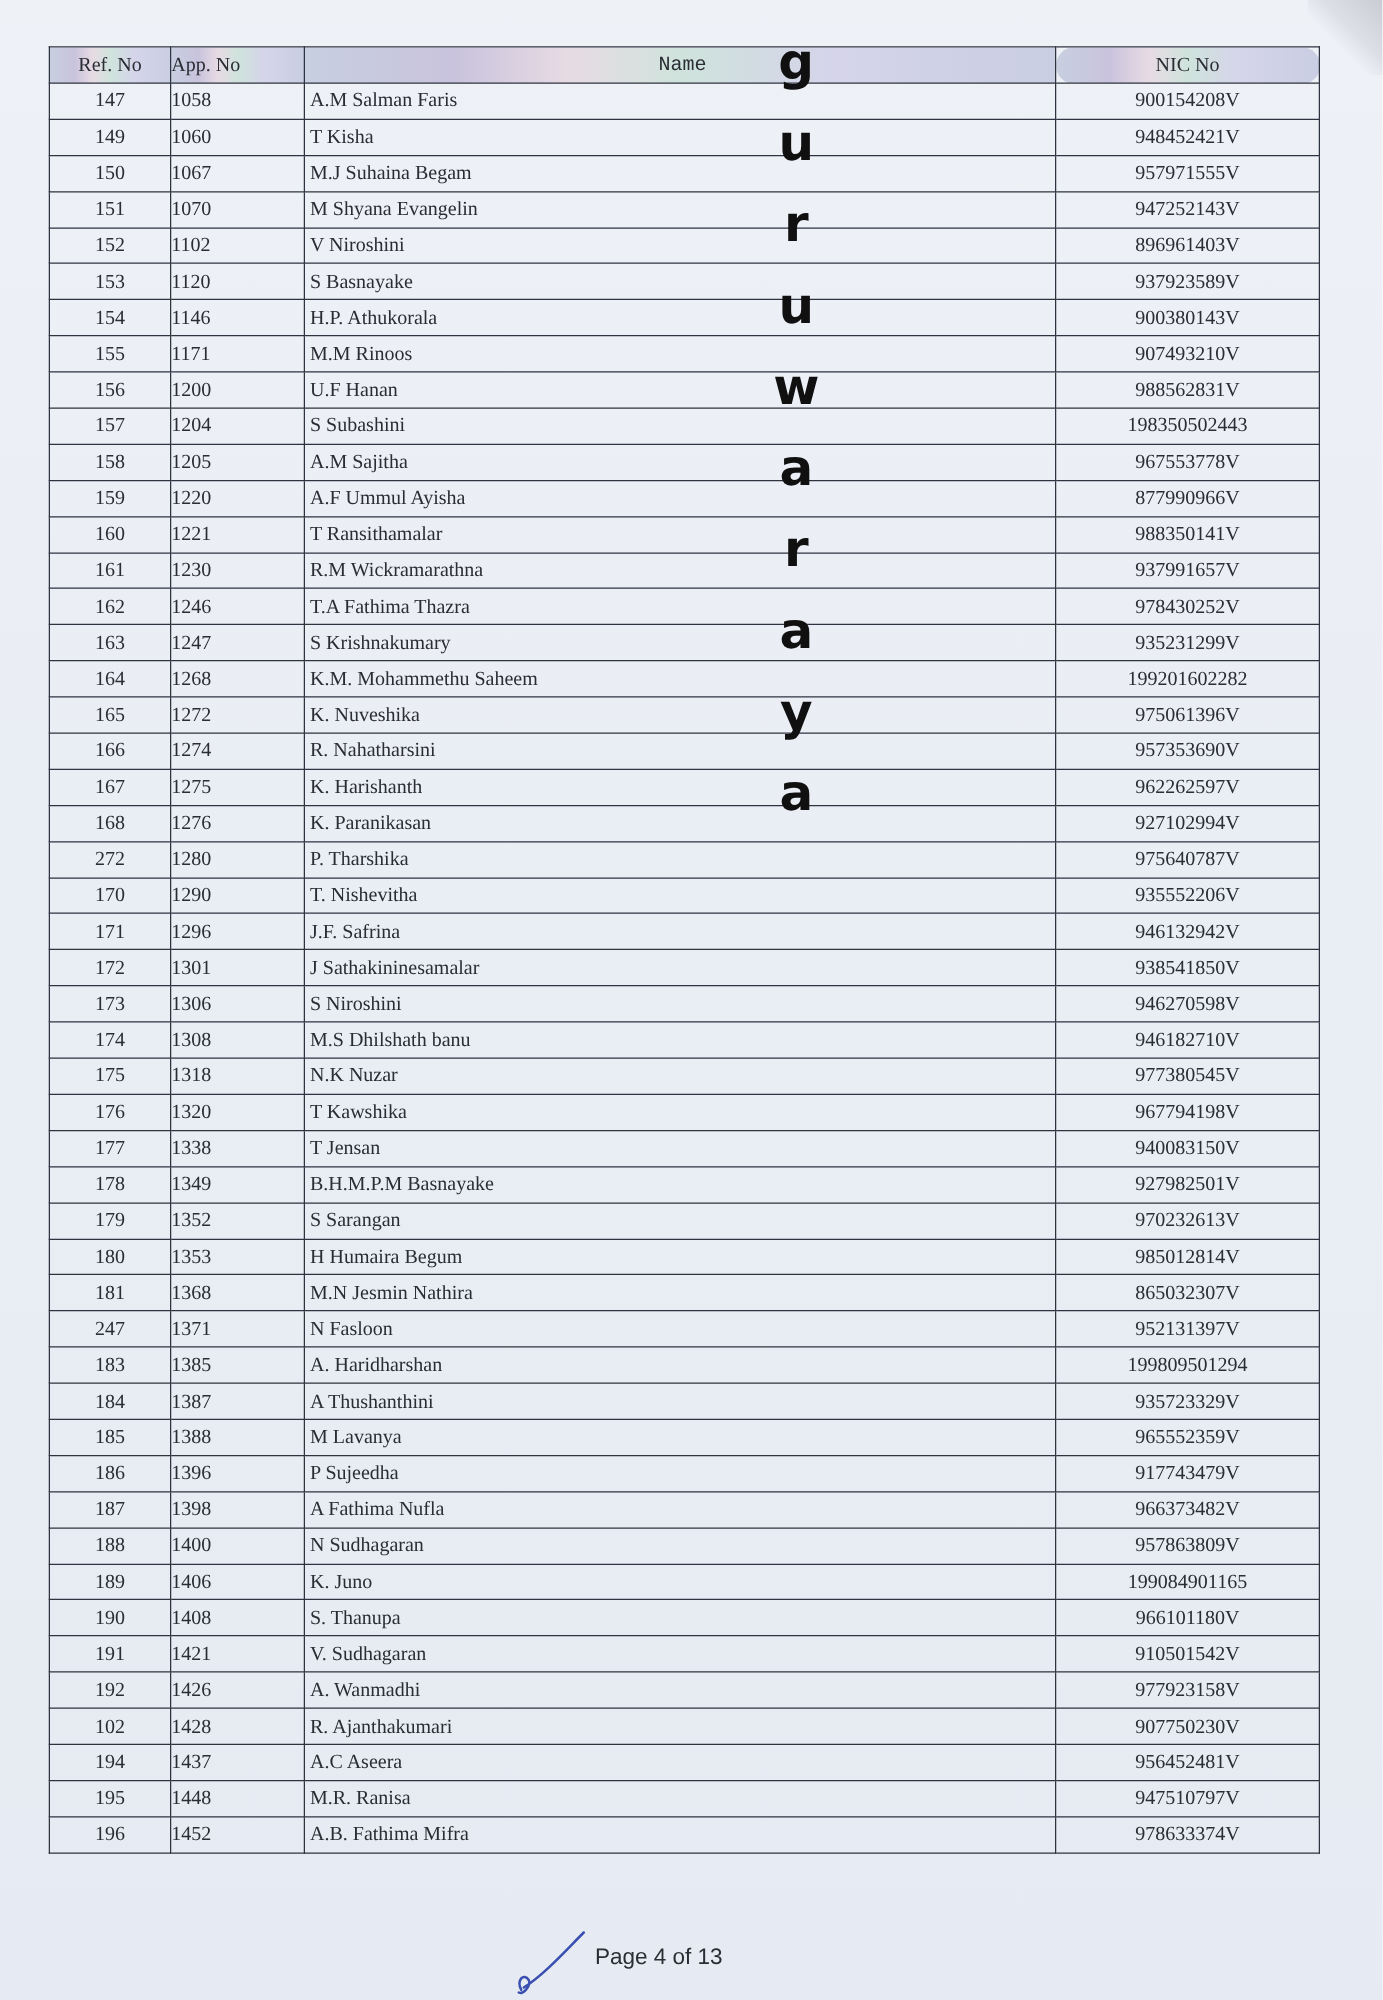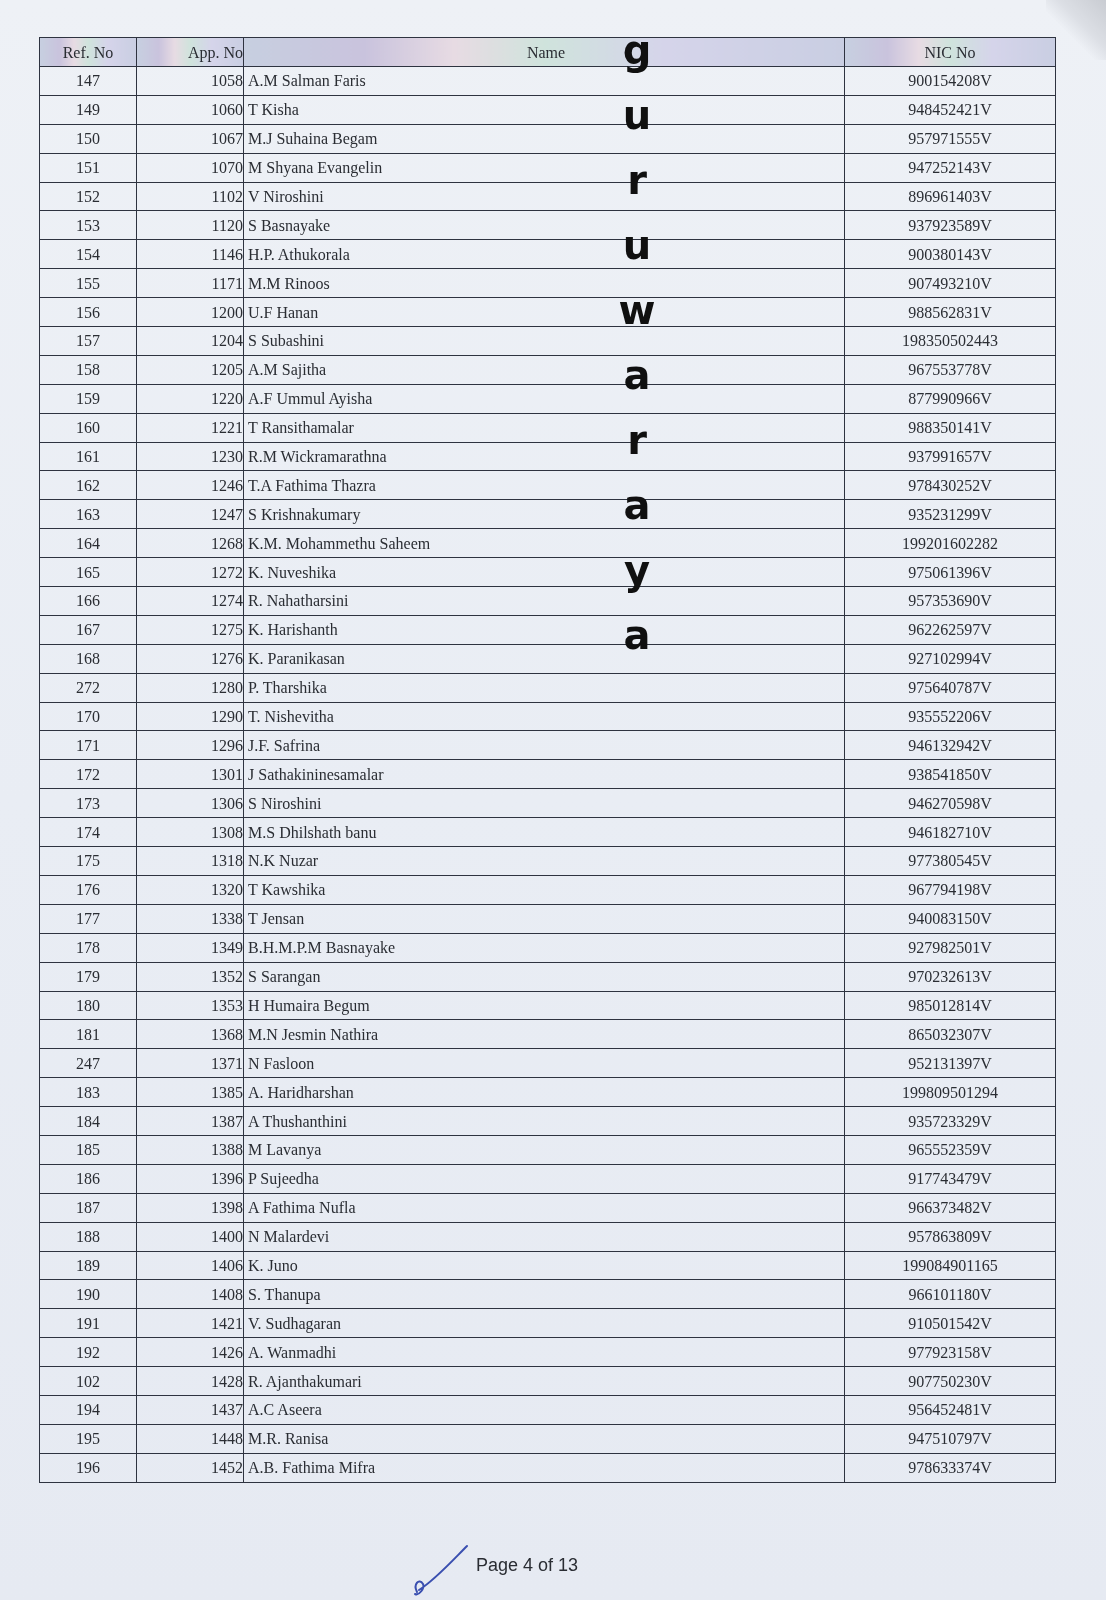--- a/index.html
+++ b/index.html
@@ -19,24 +19,24 @@
     }
     table.roster th, table.roster td {
       border: 1.5px solid #2e3340; padding: 0; height: 27.9px; line-height: 27px;
       white-space: nowrap; overflow: hidden;
     }
     table.roster th {
       font-weight: normal; height: 28px;
       background: linear-gradient(90deg, #c7cfe0 0%, #c9c3dd 20%, #e7dbe3 35%, #cfe3dc 50%, #d5d4ea 70%, #c9cee2 100%);
     }
     .col-ref { width: 96px; text-align: center; }
-    .col-app { width: 106px; text-align: right; }
+    .col-app { width: 106px; text-align: left; }
     .col-name { text-align: left; padding-left: 4px !important; }
-    .col-nic { width: 210px; text-align: center; }
-    th.col-name { text-align: center; }
+    .col-nic { width: 210px; text-align: center; border-radius: 14px; }
+    th.col-name { text-align: center; font-family: Liberation Mono, monospace; }
     td.col-nic { line-height: 32px; font-family: Liberation Serif, serif; }
     .watermark {
       position: absolute; left: 612px; top: 18px; width: 50px;
       font-family: "DejaVu Sans", sans-serif; font-weight: bold;
       font-size: 40px; color: #101010; text-align: center;
     }
     .watermark span { display: block; height: 65px; line-height: 65px; }
     .footer {
       position: absolute; left: 0; width: 1054px; top: 1555px; text-align: center;
       font-family: "Liberation Sans", sans-serif; font-size: 18px; color: #2a2d33;
@@ -294,21 +294,21 @@
       </tr>
       <tr>
         <td class="col-ref">187</td>
         <td class="col-app">1398</td>
         <td class="col-name">A Fathima Nufla</td>
         <td class="col-nic">966373482V</td>
       </tr>
       <tr>
         <td class="col-ref">188</td>
         <td class="col-app">1400</td>
-        <td class="col-name">N Malardevi</td>
+        <td class="col-name">N Sudhagaran</td>
         <td class="col-nic">957863809V</td>
       </tr>
       <tr>
         <td class="col-ref">189</td>
         <td class="col-app">1406</td>
         <td class="col-name">K. Juno</td>
         <td class="col-nic">199084901165</td>
       </tr>
       <tr>
         <td class="col-ref">190</td>

